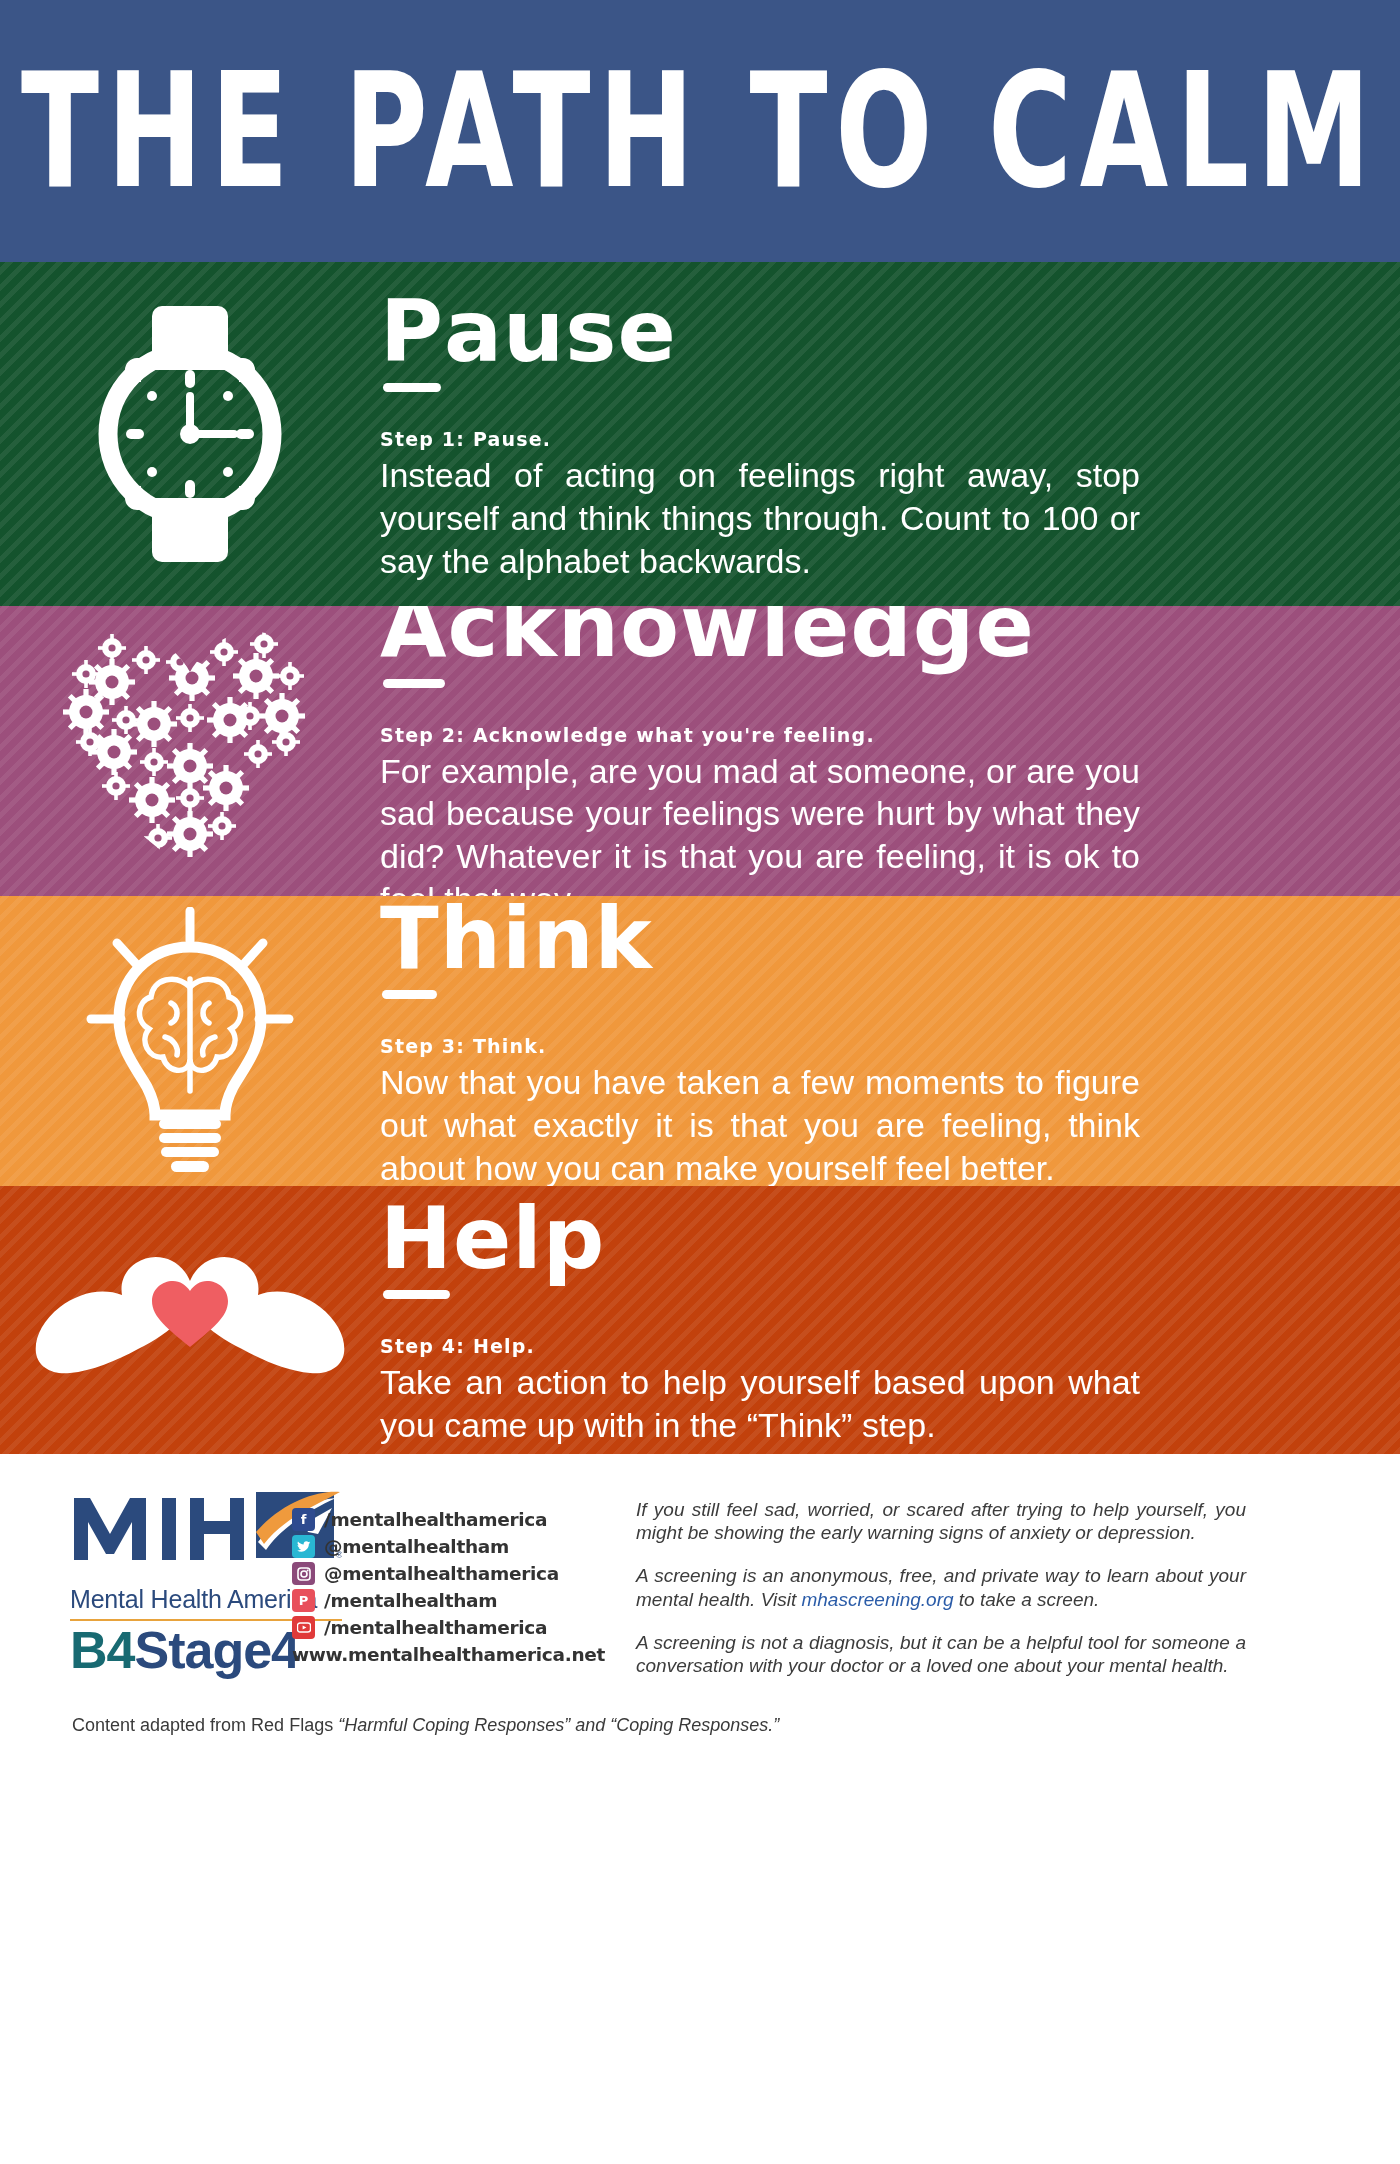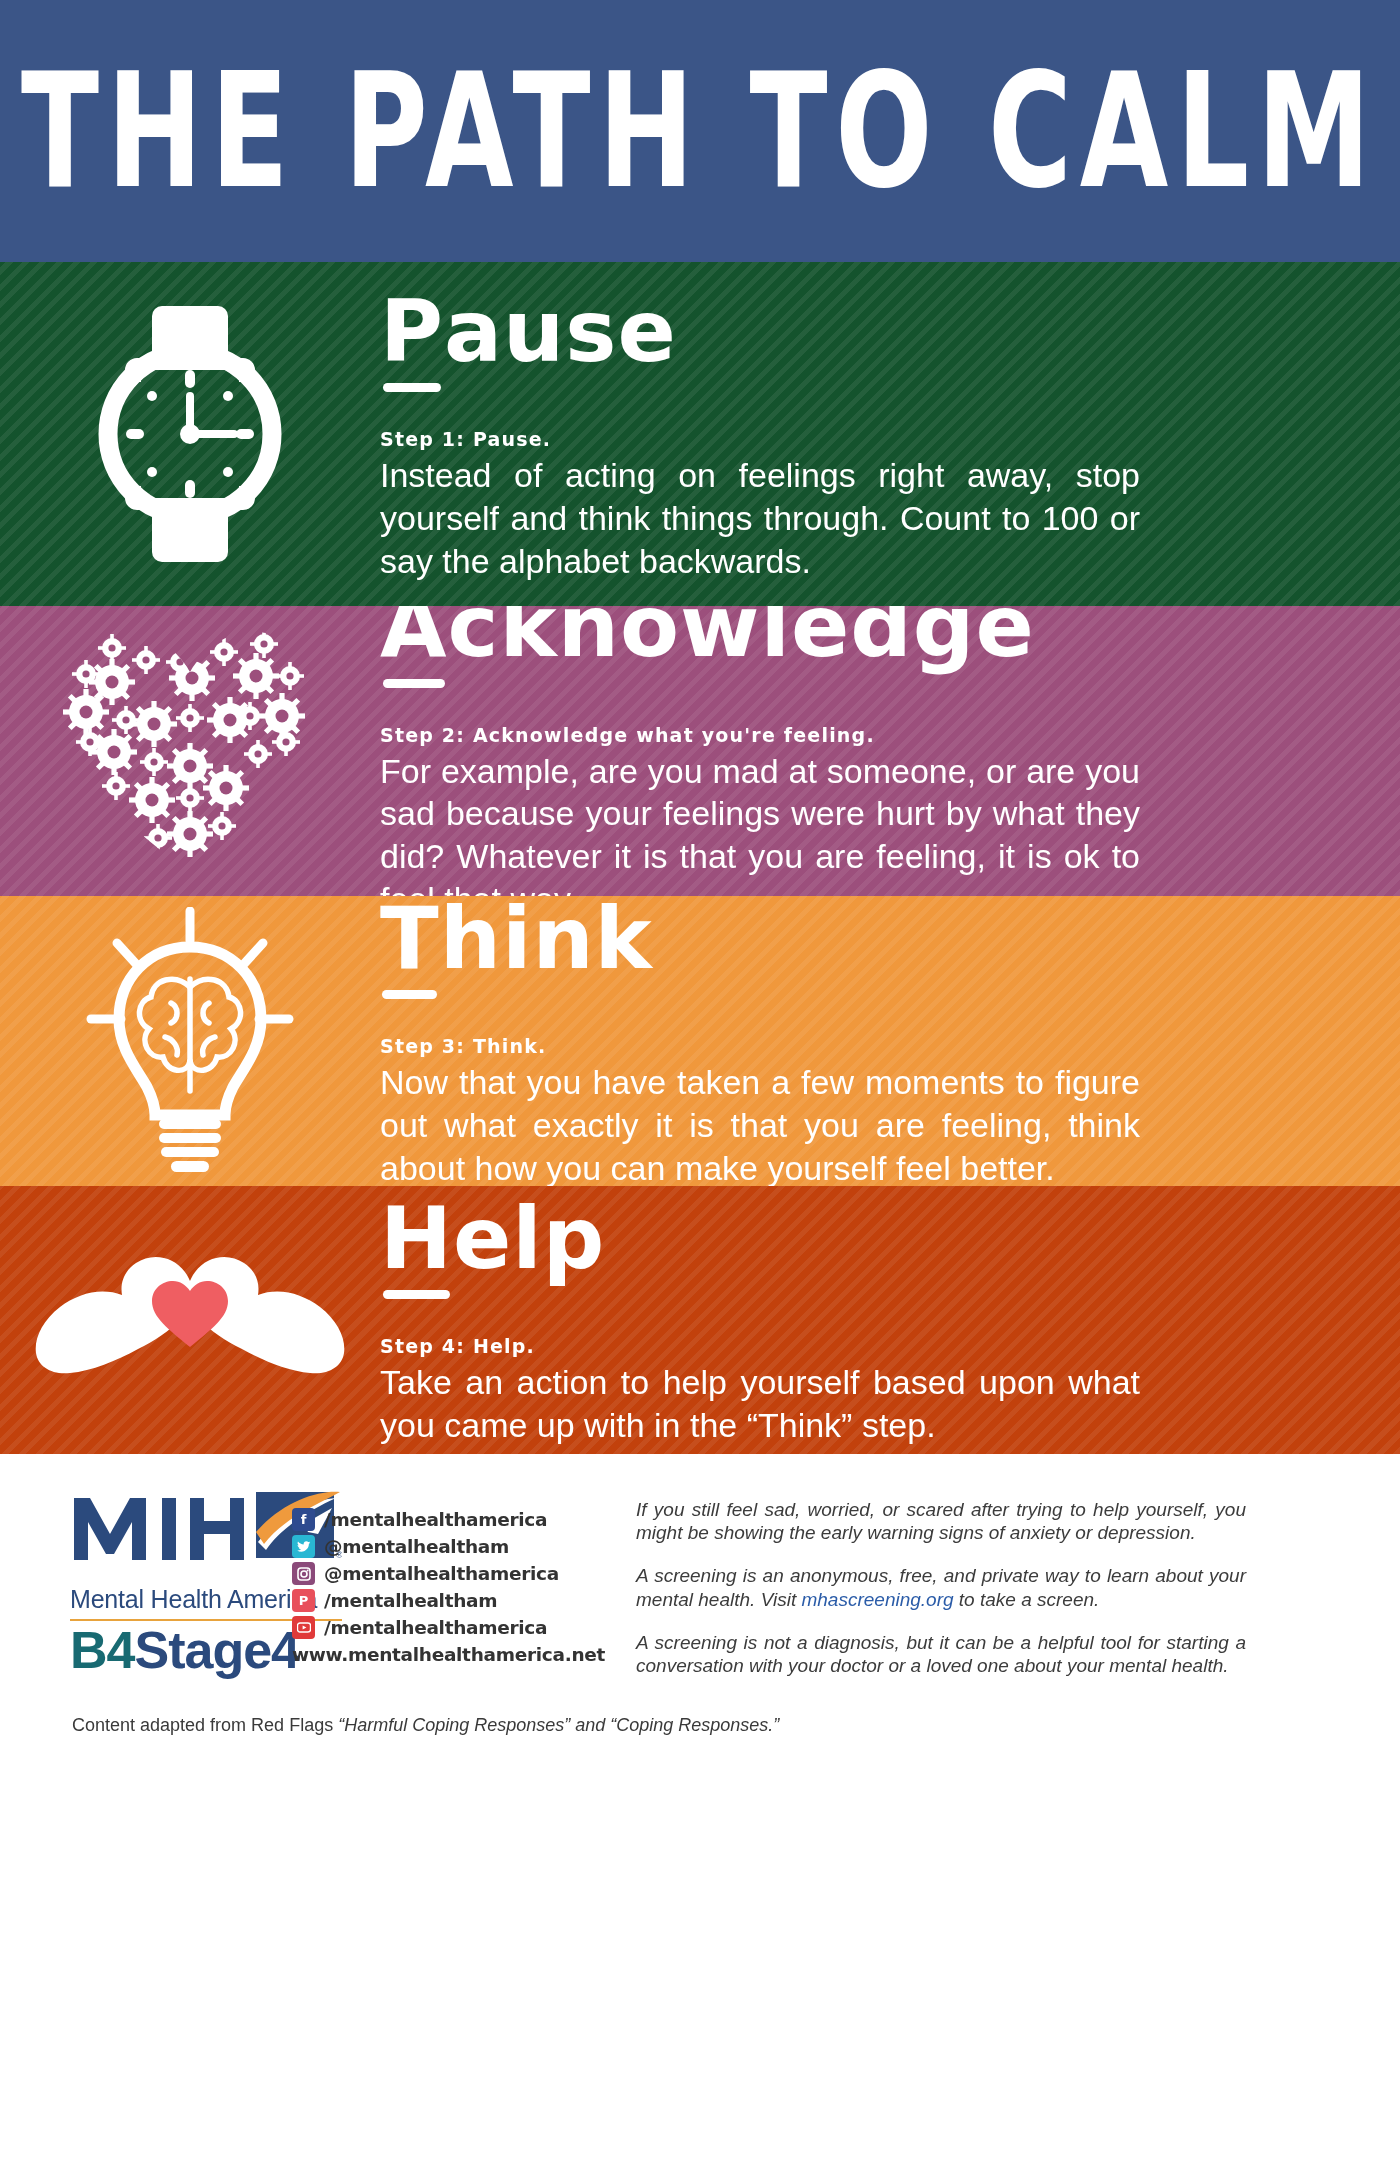--- a/index.html
+++ b/index.html
@@ -441,17 +441,17 @@
         </div>
         <div class="website">www.mentalhealthamerica.net</div>
       </div>
 
       <div class="credit"><span>Content adapted from Red Flags </span><i>“Harmful Coping Responses” and “Coping Responses.”</i></div>
     </div>
 
     <div class="footer-right">
       <div class="fr-para">If you still feel sad, worried, or scared after trying to help yourself, you might be showing the early warning signs of anxiety or depression.</div>
       <div class="fr-para"><span>A screening is an anonymous, free, and private way to learn about your mental health. Visit </span><span class="fr-link">mhascreening.org</span><span> to take a screen.</span></div>
-      <div class="fr-para">A screening is not a diagnosis, but it can be a helpful tool for starting a conversation with your doctor or a loved one about your mental health.</div>
+      <div class="fr-para">A screening is not a diagnosis, but it can be a helpful tool for someone a conversation with your doctor or a loved one about your mental health.</div>
     </div>
   </div>
 
 </div>
 
 </body></html>

